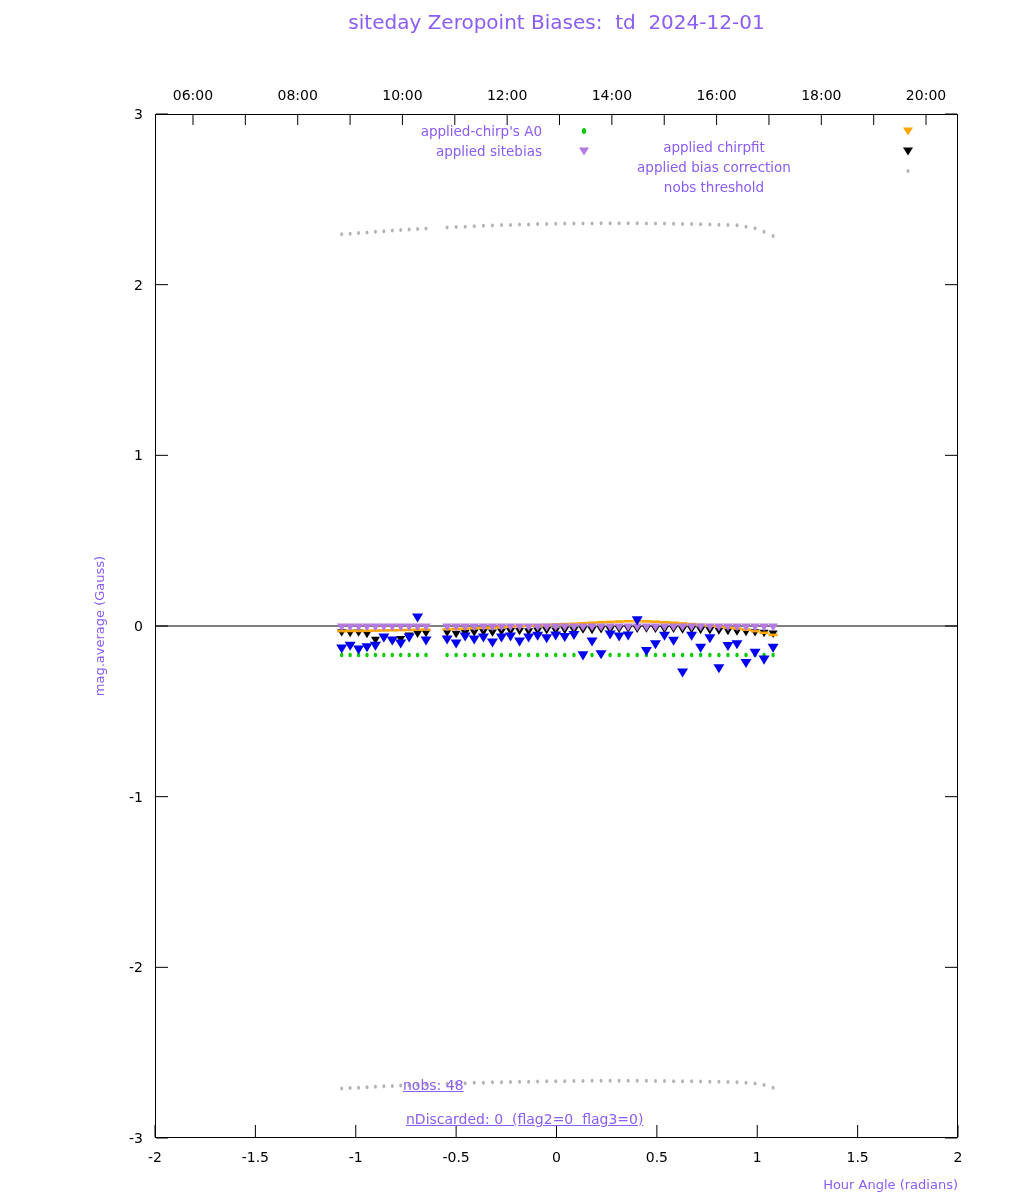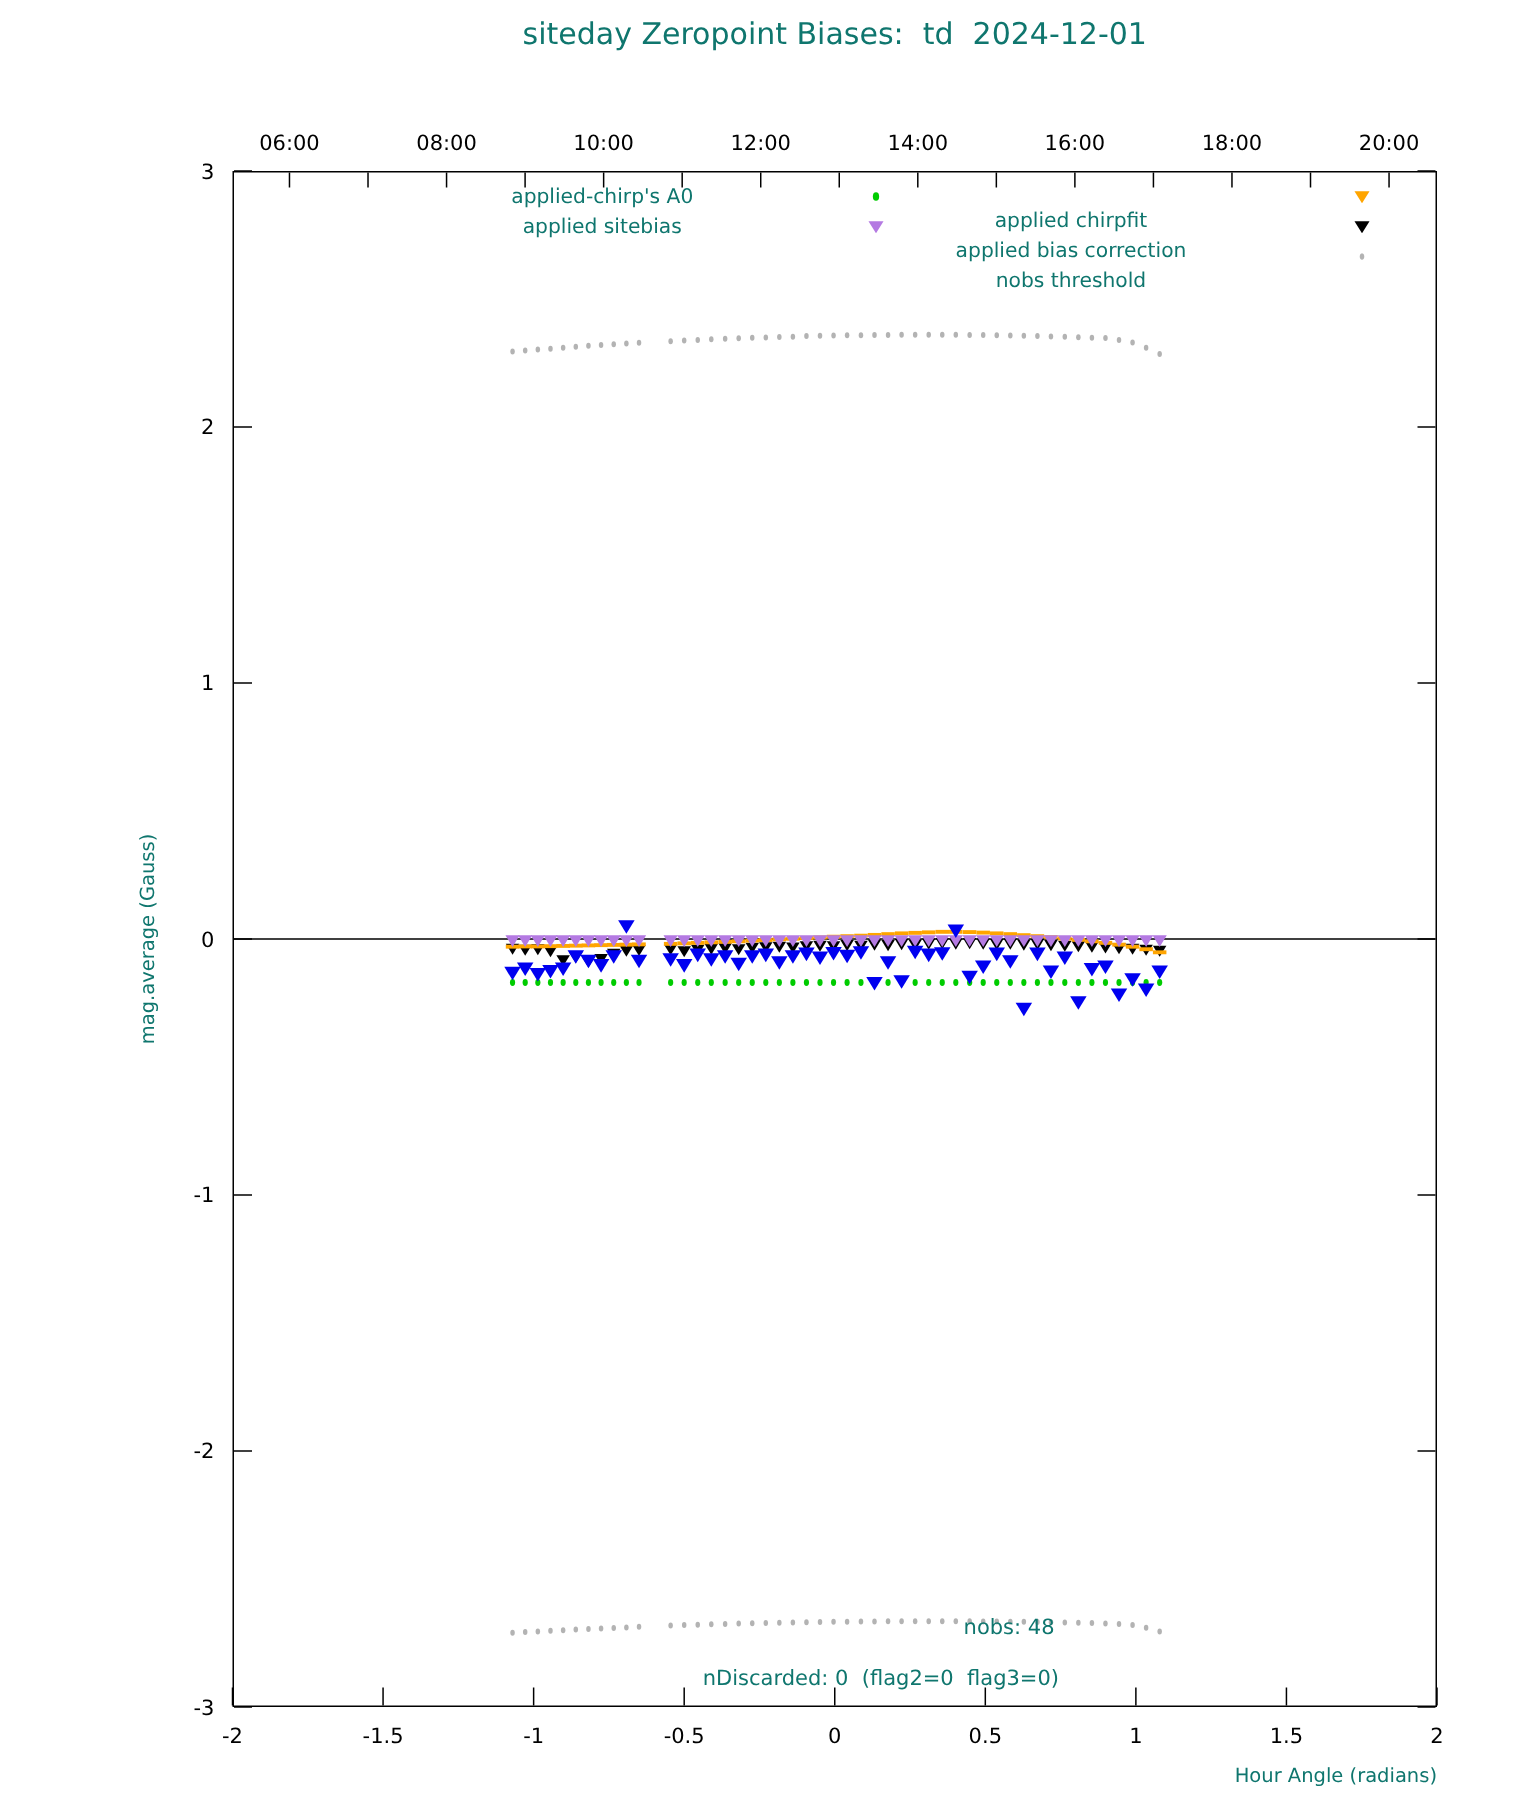--- a/index.html
+++ b/index.html
@@ -1,35 +1,35 @@
 <!DOCTYPE html>
 <html><head>
 <meta charset="utf-8">
 <style>
   html,body{margin:0;padding:0;background:#ffffff;}
   #canvas{
     position:relative;width:1024px;height:1200px;background:#ffffff;
-    font-family:"DejaVu Sans",sans-serif;color:#0f766e;overflow:hidden;
+    font-family:"DejaVu Sans",sans-serif;color:#8b5cf6;overflow:hidden;
   }
   .abs{position:absolute;}
   #title{left:155px;top:10px;width:803px;text-align:center;font-size:20px;white-space:pre;}
   #ut-axis-label{left:155px;top:57px;width:803px;text-align:center;font-size:13px;}
   #x-axis-label{left:155px;top:1177px;width:803px;text-align:right;font-size:13px;}
   #y-axis-label{left:99px;top:626px;font-size:13px;transform:translate(-50%,-50%) rotate(-90deg);white-space:nowrap;}
   #chart-svg{left:0;top:0;}
   .legend-col{position:absolute;top:121px;}
   #legend-left{left:255px;width:335px;}
   #legend-right{left:560px;width:354px;}
   .legend-row{display:flex;align-items:center;justify-content:flex-end;height:20px;font-size:13.5px;}
-  #legend-left .legend-label{width:281px;text-align:center;}
+  #legend-left .legend-label{width:281px;text-align:right;}
   #legend-right .legend-label{width:308px;text-align:center;margin-top:31px;}
   #legend-left .legend-marker{margin-left:36px;}
   #legend-right .legend-marker{margin-left:34px;}
   .legend-marker{width:12px;height:12px;flex:0 0 12px;}
-  .annot{font-size:14px;text-align:right;white-space:pre;}
+  .annot{font-size:14px;text-align:left;white-space:pre;text-decoration:underline;}
   #nobs{left:403px;top:1077px;width:300px;}
   #ndiscarded{left:406px;top:1111px;width:300px;}
 </style>
 </head>
 <body>
 
 <div id="canvas">
 
   <div class="abs" id="title">siteday Zeropoint Biases:  td  2024-12-01</div>
 

